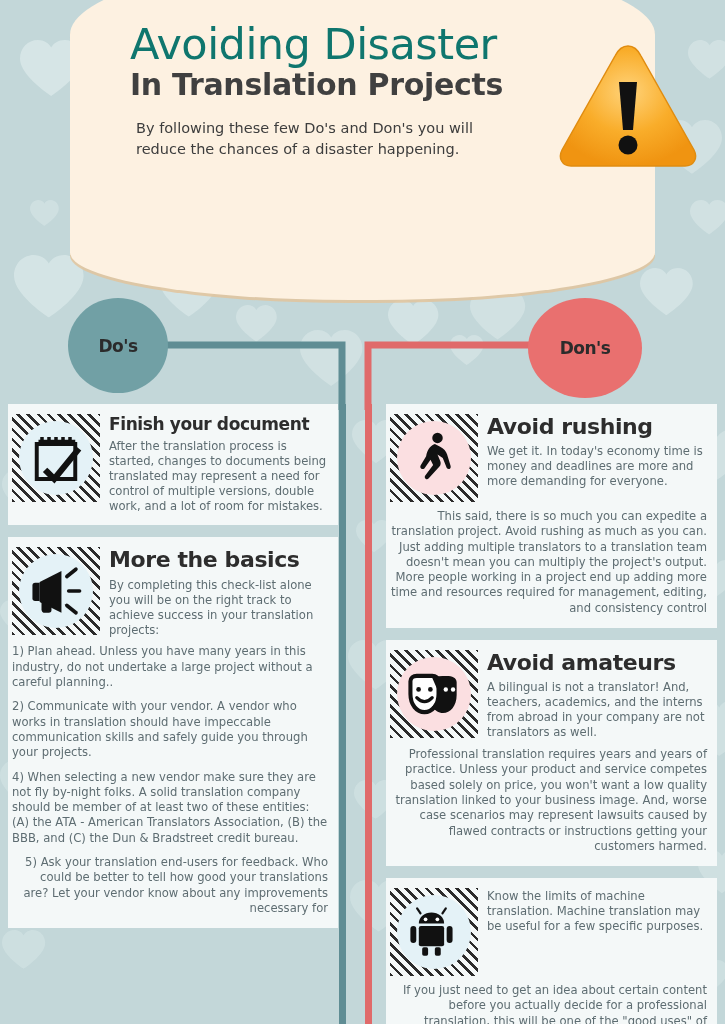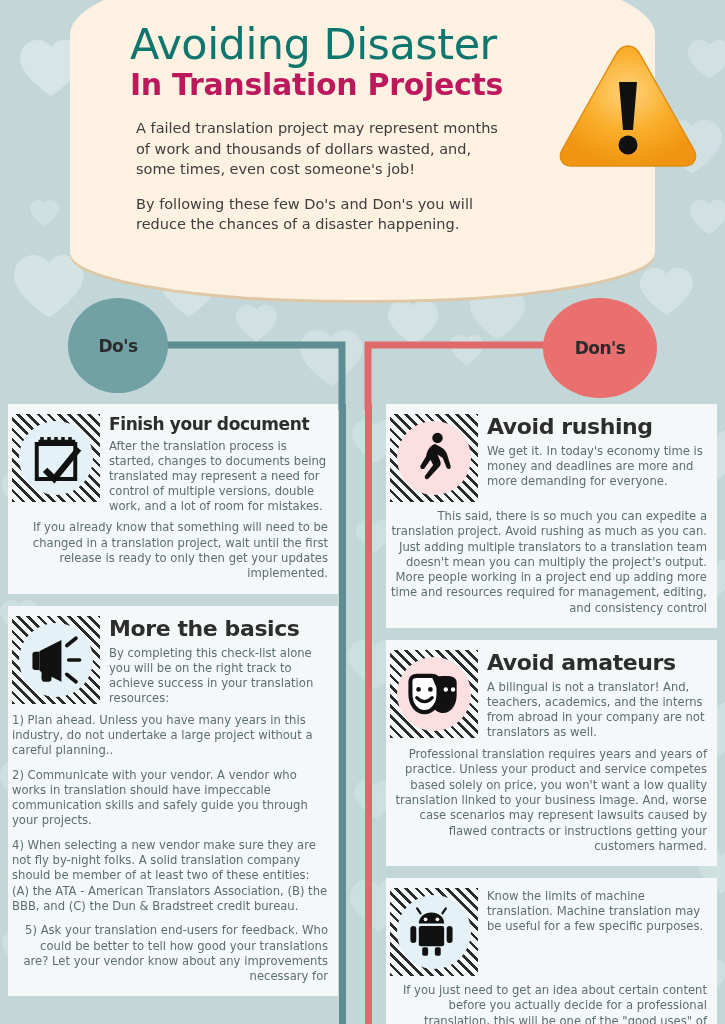--- a/index.html
+++ b/index.html
@@ -19,36 +19,36 @@
     z-index:2;
   }
   .header-inner{position:absolute;left:88px;top:22px;width:560px;z-index:4;}
   .title-main{
     font-family:"DejaVu Sans",sans-serif;font-weight:normal;
     font-size:43px;letter-spacing:-.5px;color:#0f766e;
     line-height:1.05;margin:0 0 0 42px;
   }
   .title-sub{
     font-family:"DejaVu Sans",sans-serif;font-weight:bold;
-    font-size:30px;color:#be185d;margin:0 0 16px 42px;letter-spacing:-.3px;
+    font-size:30px;color:#404040;margin:0 0 16px 42px;letter-spacing:-.3px;
   }
   .intro-p{
     font-size:14.5px;color:#3d3d3d;line-height:1.42;
     margin:0 0 14px 48px;width:370px;
   }
   .warn-wrap{position:absolute;right:22px;top:38px;width:150px;height:135px;z-index:5;}
   
   .circle{
     position:absolute;z-index:6;border-radius:50%;
     display:flex;align-items:center;justify-content:center;
     font-family:"DejaVu Sans",sans-serif;font-weight:bold;
     font-size:17px;color:#2b2b2b;letter-spacing:-.5px;
   }
   #do-circle{left:68px;top:298px;width:100px;height:95px;background:#71a0a5;}
-  #don-circle{left:543px;top:298px;width:114px;height:100px;background:#e9706f;}
+  #don-circle{left:528px;top:298px;width:114px;height:100px;background:#e9706f;}
   .conn{position:absolute;z-index:3;}
   
   .col{position:absolute;top:404px;z-index:4;}
   #col-do{left:8px;width:330px;}
   #col-dont{left:386px;width:331px;}
   .card{
     background:#f4f8f8;margin-bottom:12px;padding:10px 10px 12px 4px;
     box-sizing:border-box;position:relative;
   }
   .card-top{display:flex;gap:9px;align-items:flex-start;}
@@ -120,21 +120,20 @@
     <use href="#hrt" x="0" y="760" transform="translate(0,760) scale(2.2) translate(0,-760)" opacity=".3"></use>
     <use href="#hrt" x="2" y="930" transform="translate(2,930) scale(1.8) translate(-2,-930)" opacity=".3"></use>
   </g>
 </svg>
 
 <div class="header-panel"></div>
 
 <div class="header-inner">
   <h1 class="title-main">Avoiding Disaster</h1>
   <h2 class="title-sub">In Translation Projects</h2>
-  <p class="intro-p">A failed translation project may represent months of work and thousands of dollars wasted, and, some times, even cost someone's job!</p>
   <p class="intro-p">By following these few Do's and Don's you will reduce the chances of a disaster happening.</p>
 </div>
 
 <div class="warn-wrap">
   <svg width="150" height="135" viewBox="0 0 150 135">
     <defs>
       <radialGradient id="wg" cx="50%" cy="38%" r="62%">
         <stop offset="0%" stop-color="#ffd37a"></stop>
         <stop offset="55%" stop-color="#f9ad2a"></stop>
         <stop offset="100%" stop-color="#f09411"></stop>
@@ -173,23 +172,20 @@
       <path d="M12 13 h42" stroke-width="4"></path>
     </g>
   </svg>
           </div>
         </div>
         <div class="card-head">
           <div class="card-title sm">Finish your document</div>
           <p class="card-lead">After the translation process is started, changes to documents being translated may represent a need for control of multiple versions, double work, and a lot of room for mistakes.</p>
         </div>
       </div>
-      <div class="card-body">
-        <p>If you already know that something will need to be changed in a translation project, wait until the first release is ready to only then get your updates implemented.</p>
-      </div>
     </div>
     <div class="card clip">
       <div class="card-top">
         <div class="icon-box">
           <div class="icon-disc disc-blue">
             <svg viewBox="0 0 64 64" width="58" height="58">
     <g fill="#111">
       <path d="M6 26 L6 40 a3 3 0 0 0 3 3 L14 43 L14 23 L9 23 a3 3 0 0 0 -3 3 Z"></path>
       <path d="M14 22 L38 10 L38 56 L14 44 Z"></path>
       <path d="M16 43 L16 52 a4 4 0 0 0 4 4 L24 56 a3 3 0 0 0 3 -3 L27 48 Z"></path>
@@ -197,21 +193,21 @@
         <path d="M44 16 L54 8"></path>
                   <path d="M46 32 L58 32"></path>
                   <path d="M44 48 L54 56"></path>
       </g>
     </g>
   </svg>
           </div>
         </div>
         <div class="card-head">
           <div class="card-title">More the basics</div>
-          <p class="card-lead">By completing this check-list alone you will be on the right track to achieve success in your translation resources:</p>
+          <p class="card-lead">By completing this check-list alone you will be on the right track to achieve success in your translation projects:</p>
         </div>
       </div>
       <div class="card-body">
         <p>1) Plan ahead. Unless you have many years in this industry, do not undertake a large project without a careful planning..</p>
         <p>2) Communicate with your vendor. A vendor who works in translation should have impeccable communication skills and safely guide you through your projects.</p>
         <p>4) When selecting a new vendor make sure they are not fly by-night folks. A solid translation company should be member of at least two of these entities: (A) the ATA - American Translators Association, (B) the BBB, and (C) the Dun &amp; Bradstreet credit bureau.</p>
         <p>5) Ask your translation end-users for feedback. Who could be better to tell how good your translations are? Let your vendor know about any improvements necessary for</p>
       </div>
     </div>
   </div>

